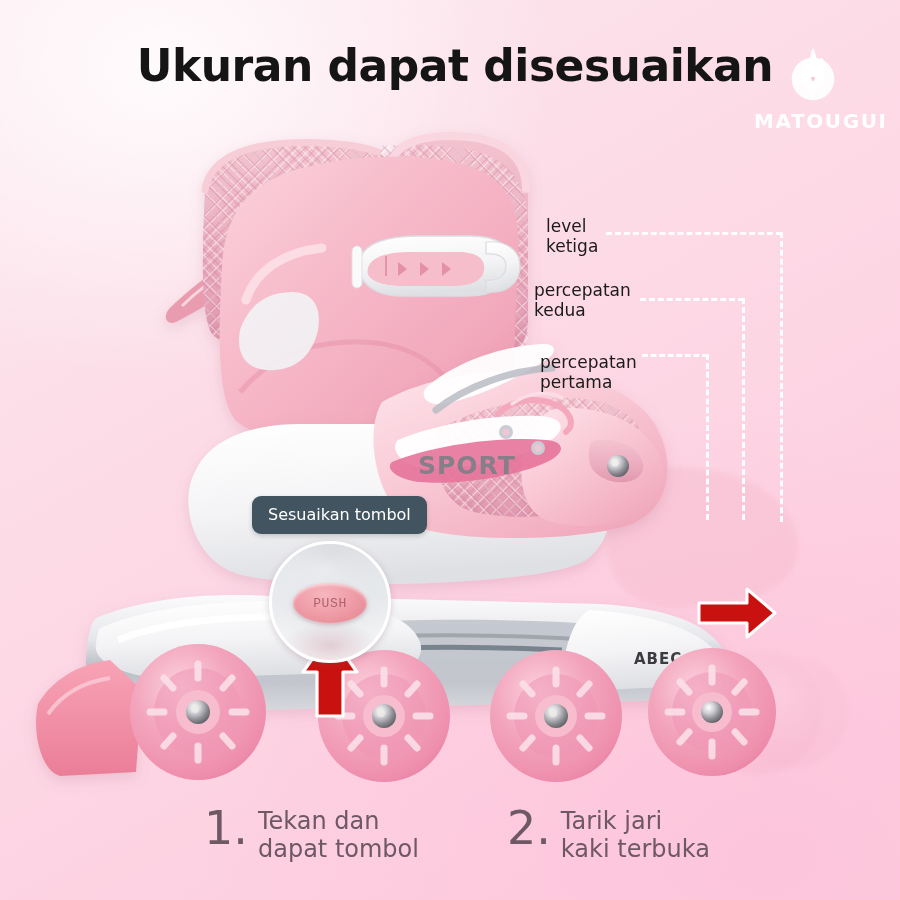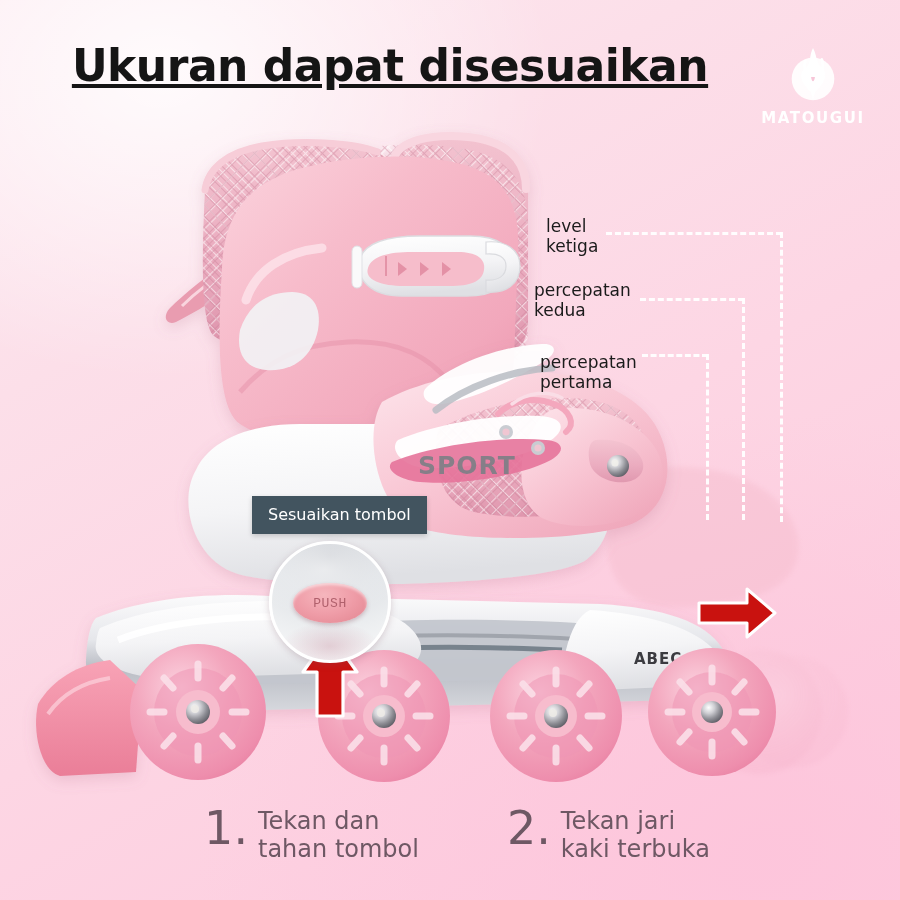--- a/index.html
+++ b/index.html
@@ -15,41 +15,40 @@
     background:
       radial-gradient(ellipse 70% 55% at 18% 8%, rgba(255,255,255,0.85) 0%, rgba(255,255,255,0.0) 62%),
       radial-gradient(ellipse 90% 70% at 85% 95%, rgba(253,196,219,0.85) 0%, rgba(253,196,219,0) 70%),
       linear-gradient(150deg, #fdeaf1 0%, #fcdfe9 28%, #fdd6e4 55%, #fdcfe0 80%, #fdcbdd 100%);
     overflow: hidden;
   }
 
   
   .title {
     position: absolute;
-    left: 0; right: 0; top: 40px;
-    text-align: center;
+    left: 0; right: 7px; top: 40px;
+    text-align: right;
     font-size: 44px;
     font-weight: 600;
     letter-spacing: -0.5px;
     color: #151515;
     font-family: "DejaVu Sans", "Liberation Sans", sans-serif;
     padding-right: 120px;
-    text-decoration: underline;
   }
   .brand {
     position: absolute;
     right: 28px; top: 44px;
     width: 118px;
     text-align: center;
     color: #ffffff;
   }
   .brand-mark { width: 62px; height: 62px; margin: 0 auto; display: block; }
   .brand-name {
     margin-top: 3px;
-    font-size: 15px;
+    font-size: 20px;
     font-weight: 700;
     letter-spacing: 1.6px;
     color: #ffffff;
   }
 
   
   #photo { position: absolute; left: 0; top: 0; width: 900px; height: 900px; }
 
   
   .callout {
@@ -74,21 +73,21 @@
   }
 
   
   .tooltip {
     position: absolute;
     left: 252px; top: 496px;
     background: #42545f;
     color: #ffffff;
     font-size: 16px;
     padding: 9px 16px 10px 16px;
-    border-radius: 0;
+    border-radius: 9px;
     white-space: nowrap;
     box-shadow: 0 2px 5px rgba(0,0,0,0.18);
     z-index: 7;
   }
 
   
   .magnifier {
     position: absolute;
     left: 269px; top: 541px;
     width: 122px; height: 122px;
@@ -499,22 +498,22 @@
   </svg>
 
   <svg class="arrow-right" viewBox="0 0 80 54" xmlns="http://www.w3.org/2000/svg">
     <path d="M2 17 L50 17 L50 3 L78 27 L50 51 L50 37 L2 37 Z" fill="#c9120f" stroke="#ffffff" stroke-width="3" stroke-linejoin="round"></path>
   </svg>
 
   <div class="steps">
     <div class="step">
       <span class="step-num">1.</span>
       <span class="step-text">Tekan dan
-tahan tombol</span>
+dapat tombol</span>
     </div>
     <div class="step">
       <span class="step-num">2.</span>
-      <span class="step-text">Tekan jari
+      <span class="step-text">Tarik jari
 kaki terbuka</span>
     </div>
   </div>
 
 </div>
 
 </body></html>

